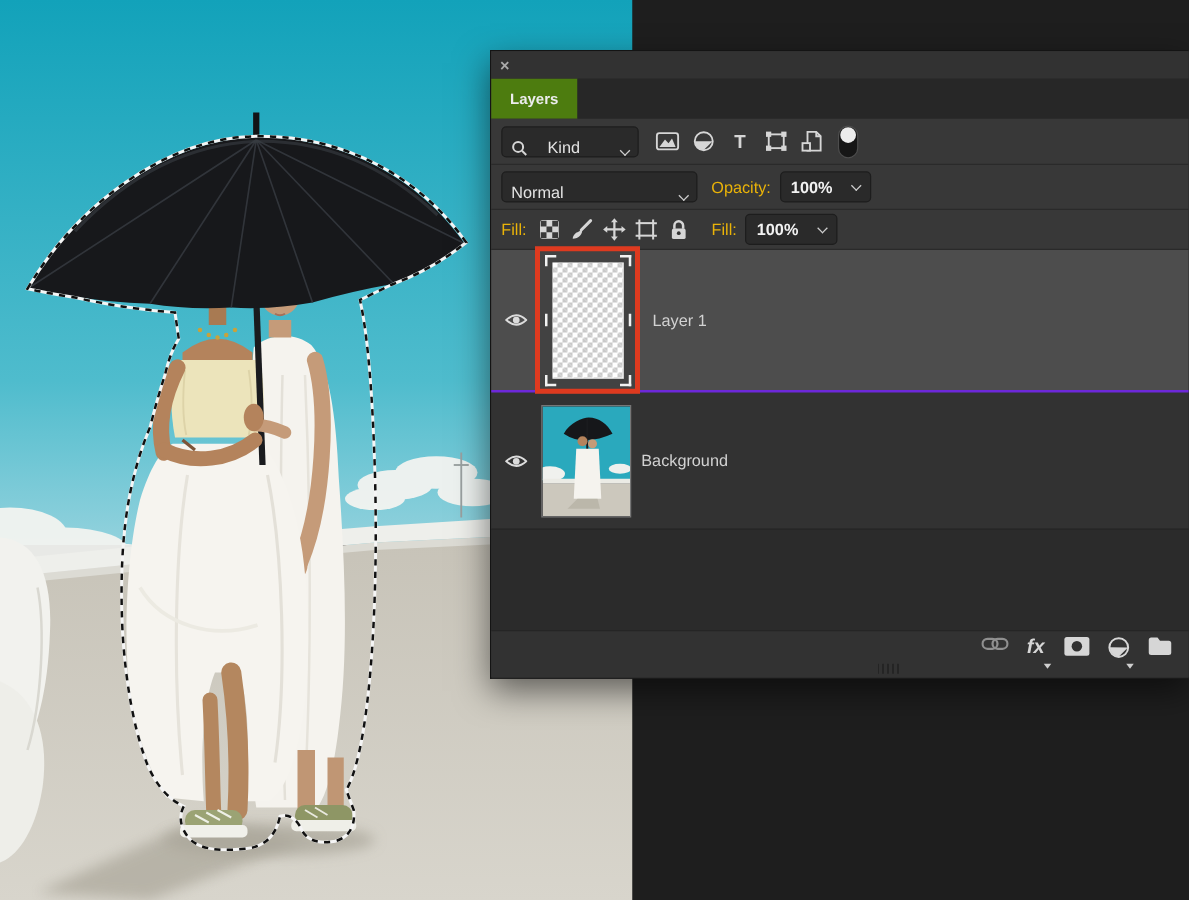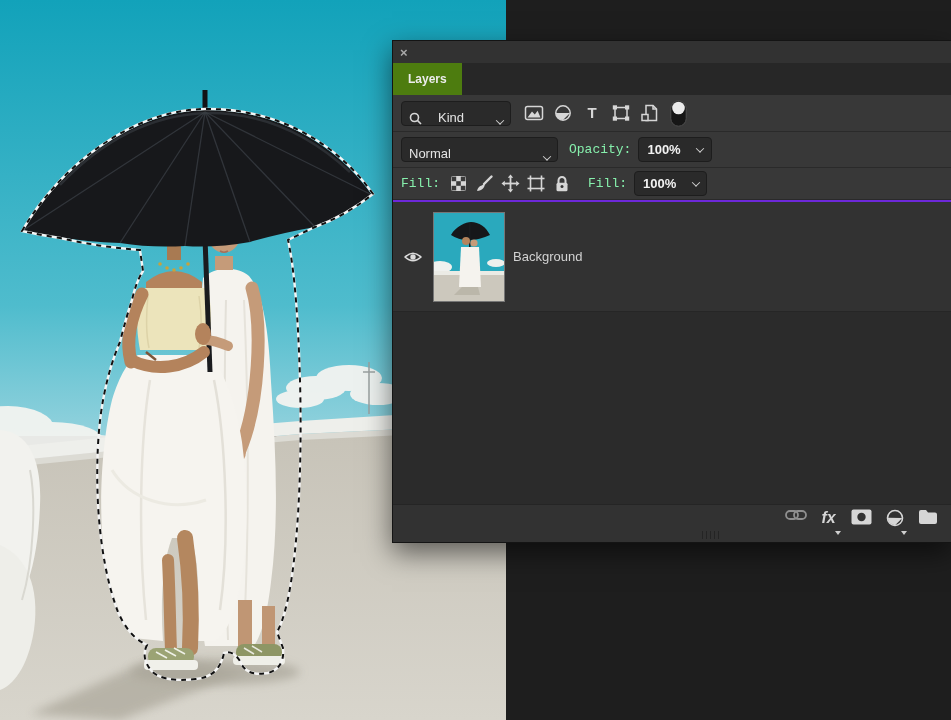--- a/index.html
+++ b/index.html
@@ -36,21 +36,21 @@
   .chev { width:6px; height:6px; border-right:1.6px solid #cfcfcf; border-bottom:1.6px solid #cfcfcf;
     transform:rotate(45deg) translate(-1px,-1px); flex:0 0 auto; }
   .mla { margin-left:auto; }
 
   .val-select { height:25px; background:#2a2a2a; border:1px solid #1d1d1d; border-radius:4px;
     display:flex; align-items:center; margin-left:7px; }
   .val-select .val { display:flex; align-items:center; padding:0 8px; font-weight:bold; color:#f2f2f2; }
   .val-select .vdiv { width:1px; background:#1d1d1d; }
   .val-select .chevbox { width:21px; display:flex; align-items:center; justify-content:center; }
 
-  .dimlabel { color:#86efac;font-family:Liberation Mono, monospace; }
+  .dimlabel { color:#eab308; }
   .row-blend .dimlabel { margin-left:11px; }
 
   .iconbtn { width:29px; height:26px; display:flex; align-items:center; justify-content:center; flex:0 0 auto; }
   .filter-icons { display:flex; margin-left:8px; }
   .lock-icons { display:flex; margin-left:5px; }
   .lock-icons .iconbtn { width:26px; }
   .fill-label { margin-left:13px; }
 
   
   .layers-list { flex:1 1 auto; display:flex; flex-direction:column; background:#2b2b2b; min-height:0; }
@@ -375,20 +375,39 @@
         <span class="val">100%</span>
         <span class="vdiv"></span>
         <span class="chevbox">
             <span class="chev"></span>
           </span>
       </div>
     </div>
 
     <div class="layers-list">
 
+      <div class="layer-row row-sel">
+        <div class="eyecol">
+          <svg width="18" height="12" viewBox="0 0 18 12">
+            <path d="M1,6 Q9,-1.5 17,6 Q9,13.5 1,6 Z" fill="none" stroke="#dcdcdc" stroke-width="1.5"></path>
+            <circle cx="9" cy="6" r="2.7" fill="#dcdcdc"></circle>
+          </svg>
+        </div>
+        <div class="thumb-red">
+          <div class="checker">
+            <span class="cb tl"></span>
+              <span class="cb tr"></span>
+            <span class="cb bl"></span>
+              <span class="cb br"></span>
+            <span class="mt l"></span>
+              <span class="mt r"></span>
+          </div>
+        </div>
+        <span class="layer-label">Layer 1</span>
+      </div>
 
       <div class="layer-row row-bg">
         <div class="eyecol">
           <svg width="18" height="12" viewBox="0 0 18 12">
             <path d="M1,6 Q9,-1.5 17,6 Q9,13.5 1,6 Z" fill="none" stroke="#dcdcdc" stroke-width="1.5"></path>
             <circle cx="9" cy="6" r="2.7" fill="#dcdcdc"></circle>
           </svg>
         </div>
         <div class="thumb-photo">
           <svg width="70" height="88" viewBox="0 0 70 88">

